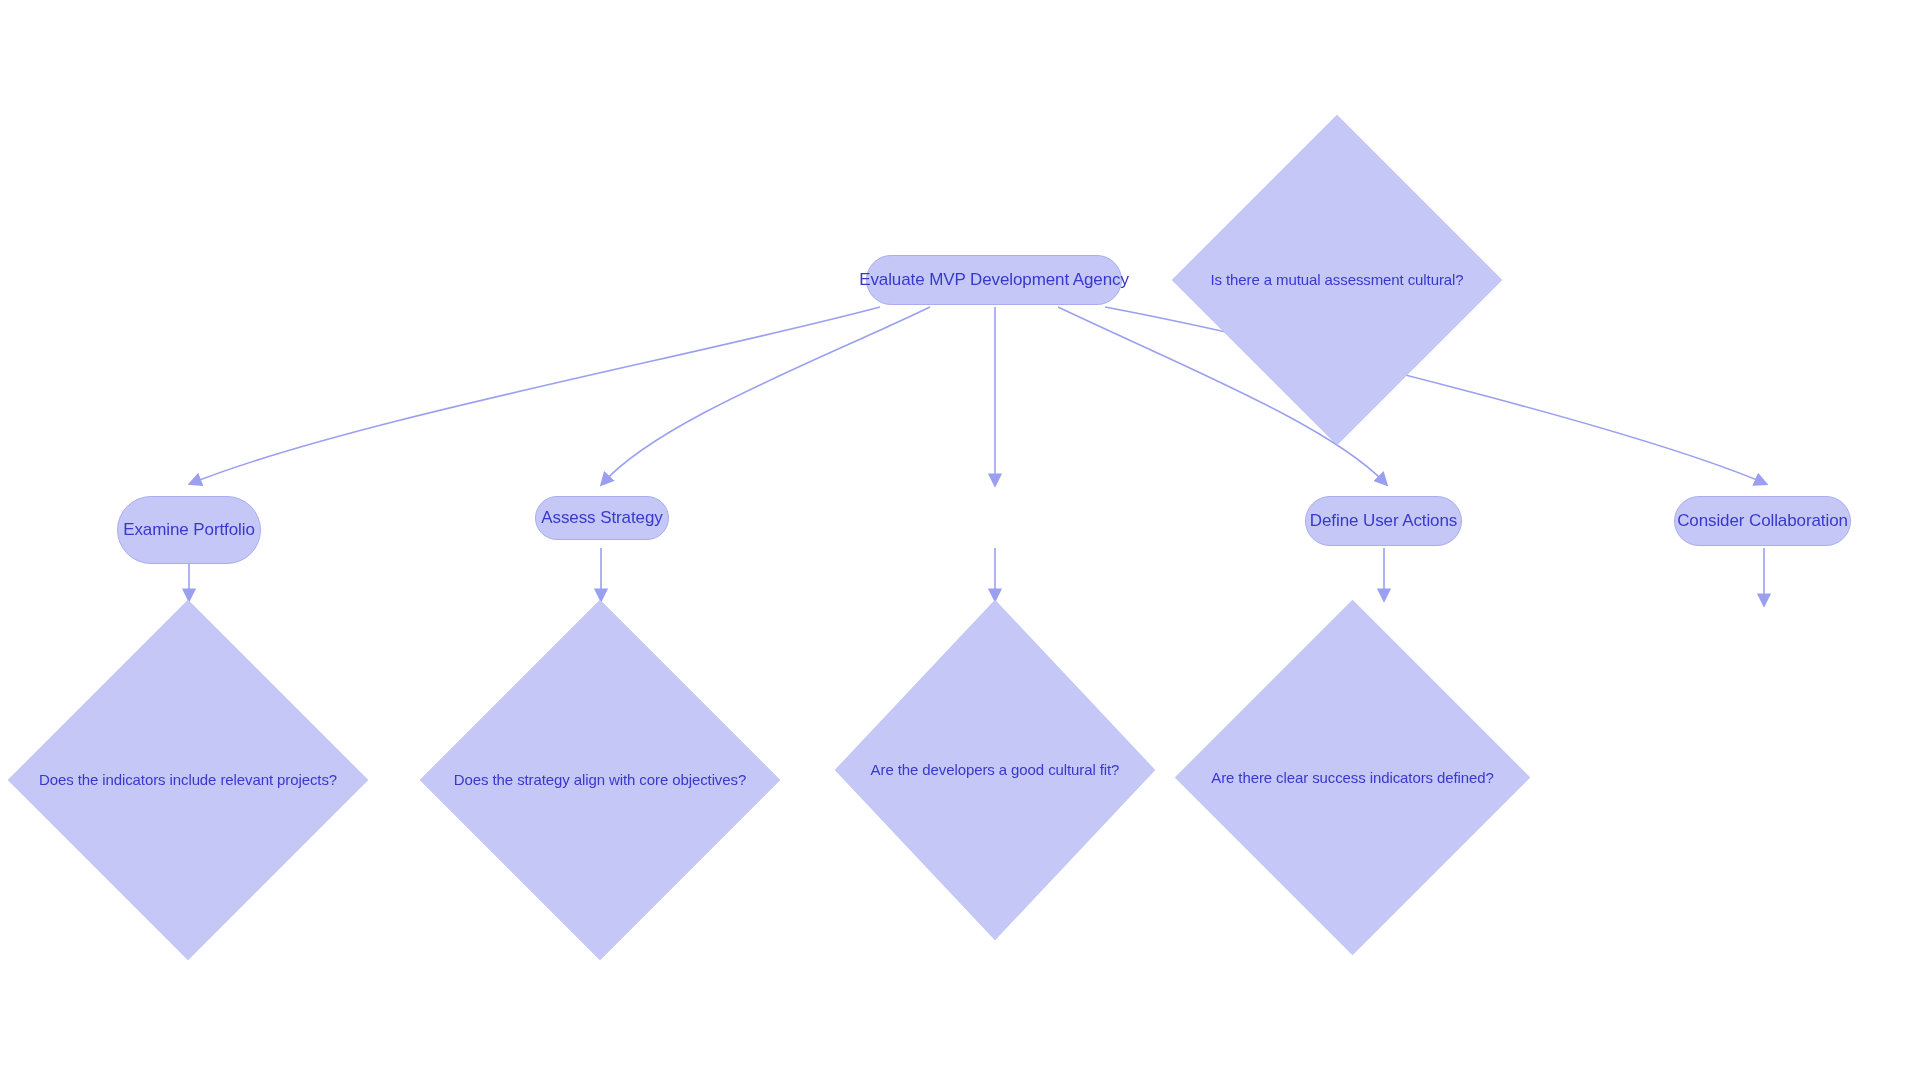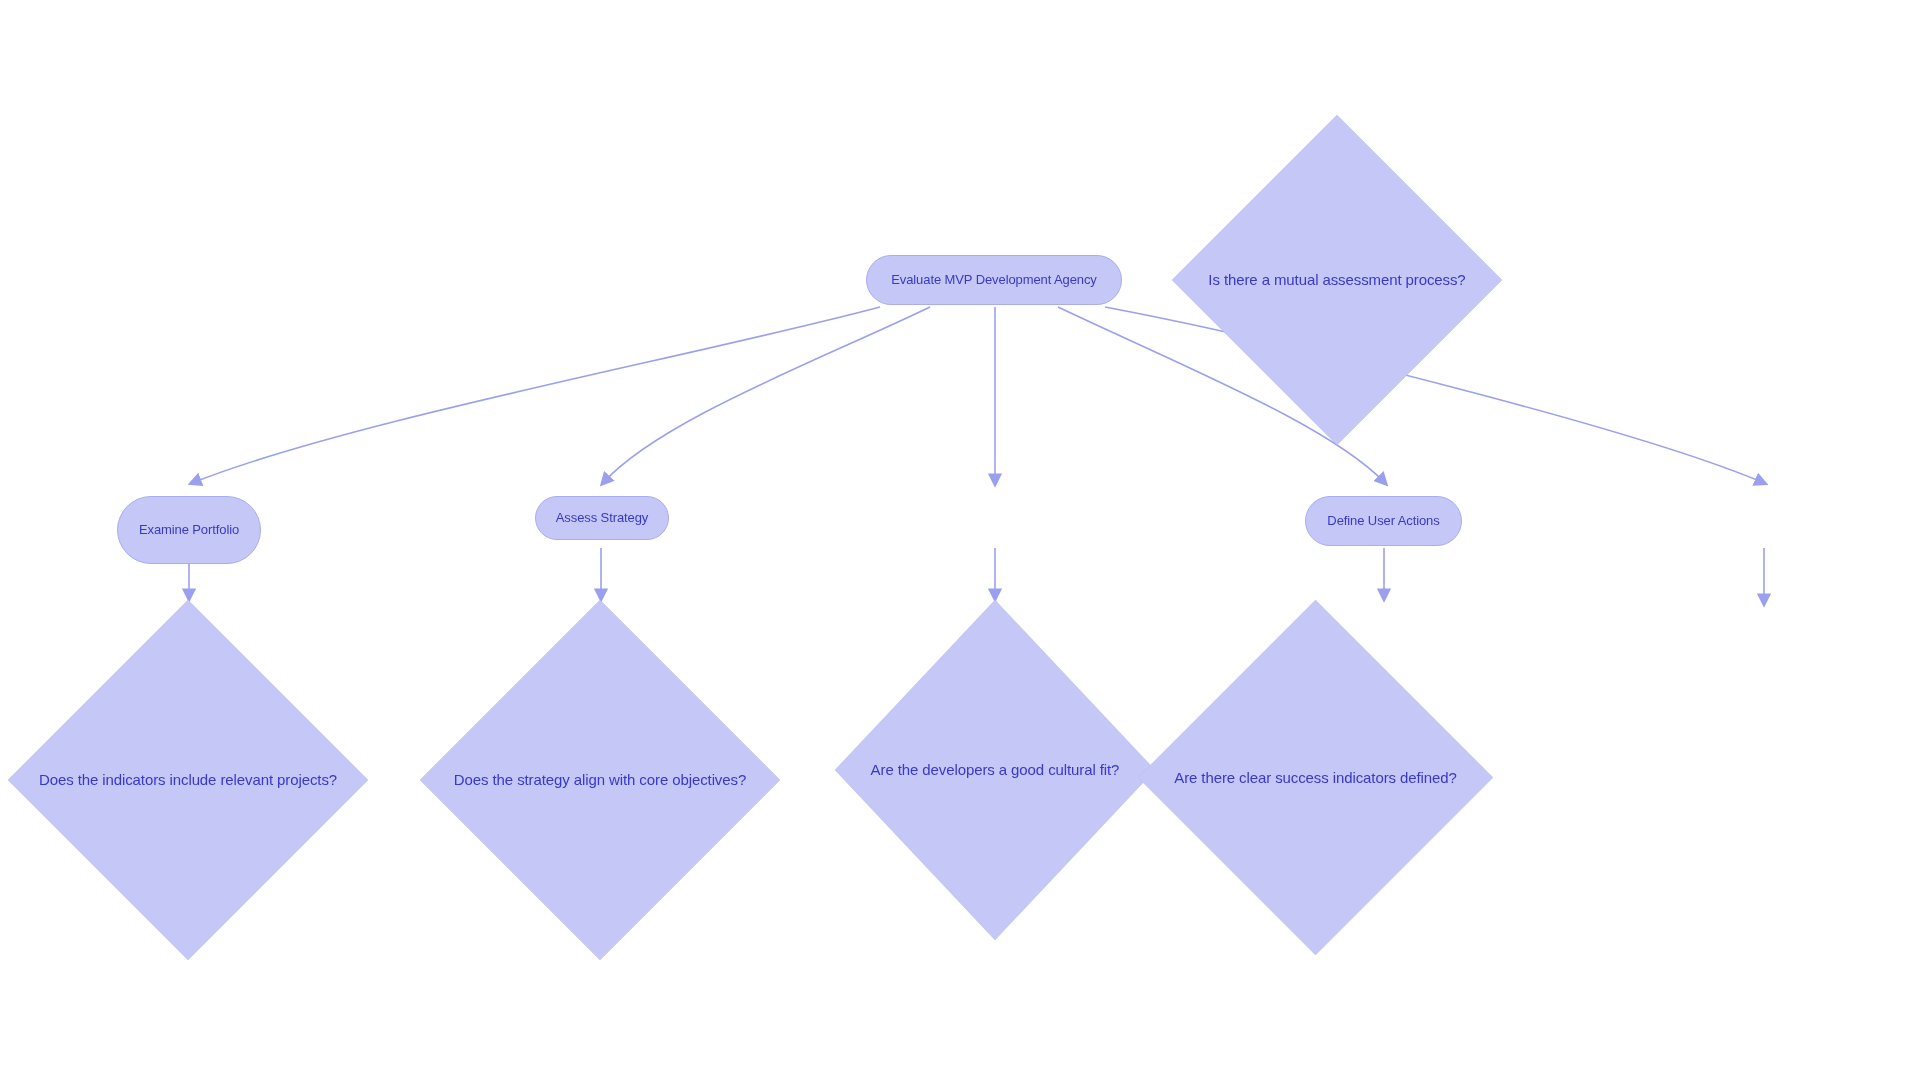--- a/index.html
+++ b/index.html
@@ -63,21 +63,21 @@
     z-index: 2;
     color: #3838cc;
     font-size: 15px;
     line-height: 1.2;
     letter-spacing: -0.1px;
     white-space: nowrap;
     text-align: center;
     font-weight: 400;
   }
   .node-pill .node-label {
-    font-size: 13px;
+    font-size: 17px;
   }
   .node-diamond .node-label {
     font-size: 15px;
   }
 </style>
 </head>
 <body>
 
 <div id="flow-root">
 
@@ -102,50 +102,53 @@
   </svg>
 
   <div id="node-layer">
       <div class="node node-pill" style="left: 866px; top: 255px; width: 256px; height: 50px;">
         <span class="node-label">Evaluate MVP Development Agency</span>
       </div>
       <div class="node node-diamond" style="left: 1172px; top: 115px; width: 330px; height: 330px;">
         <svg class="diamond-shape" viewBox="0 0 100 100" preserveAspectRatio="none">
           <polygon points="50,0 100,50 50,100 0,50" fill="#c5c8f7" stroke="#a9adf0" stroke-width="0.35" vector-effect="non-scaling-stroke"></polygon>
         </svg>
-        <span class="node-label">Is there a mutual assessment process?</span>
+        <span class="node-label">Is there a mutual assessment cultural?</span>
       </div>
       <div class="node node-pill" style="left: 117px; top: 496px; width: 144px; height: 68px;">
         <span class="node-label">Examine Portfolio</span>
       </div>
       <div class="node node-pill" style="left: 535px; top: 496px; width: 134px; height: 44px;">
         <span class="node-label">Assess Strategy</span>
       </div>
       <div class="node node-pill" style="left: 1305px; top: 496px; width: 157px; height: 50px;">
         <span class="node-label">Define User Actions</span>
+      </div>
+      <div class="node node-pill" style="left: 1674px; top: 496px; width: 177px; height: 50px;">
+        <span class="node-label">Consider Collaboration</span>
       </div>
       <div class="node node-diamond" style="left: 8px; top: 600px; width: 360px; height: 360px;">
         <svg class="diamond-shape" viewBox="0 0 100 100" preserveAspectRatio="none">
           <polygon points="50,0 100,50 50,100 0,50" fill="#c5c8f7" stroke="#a9adf0" stroke-width="0.35" vector-effect="non-scaling-stroke"></polygon>
         </svg>
         <span class="node-label">Does the indicators include relevant projects?</span>
       </div>
       <div class="node node-diamond" style="left: 835px; top: 600px; width: 320px; height: 340px;">
         <svg class="diamond-shape" viewBox="0 0 100 100" preserveAspectRatio="none">
           <polygon points="50,0 100,50 50,100 0,50" fill="#c5c8f7" stroke="#a9adf0" stroke-width="0.35" vector-effect="non-scaling-stroke"></polygon>
         </svg>
         <span class="node-label">Are the developers a good cultural fit?</span>
       </div>
       <div class="node node-diamond" style="left: 420px; top: 600px; width: 360px; height: 360px;">
         <svg class="diamond-shape" viewBox="0 0 100 100" preserveAspectRatio="none">
           <polygon points="50,0 100,50 50,100 0,50" fill="#c5c8f7" stroke="#a9adf0" stroke-width="0.35" vector-effect="non-scaling-stroke"></polygon>
         </svg>
         <span class="node-label">Does the strategy align with core objectives?</span>
       </div>
-      <div class="node node-diamond" style="left: 1138px; top: 600px; width: 355px; height: 355px;">
+      <div class="node node-diamond" style="left: 1175px; top: 600px; width: 355px; height: 355px;">
         <svg class="diamond-shape" viewBox="0 0 100 100" preserveAspectRatio="none">
           <polygon points="50,0 100,50 50,100 0,50" fill="#c5c8f7" stroke="#a9adf0" stroke-width="0.35" vector-effect="non-scaling-stroke"></polygon>
         </svg>
         <span class="node-label">Are there clear success indicators defined?</span>
       </div>
     </div>
 
 </div>
 
 </body></html>

